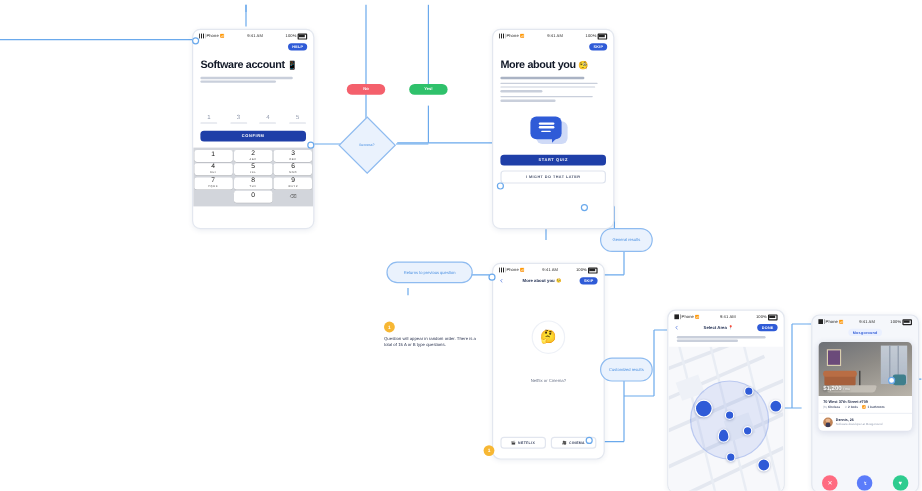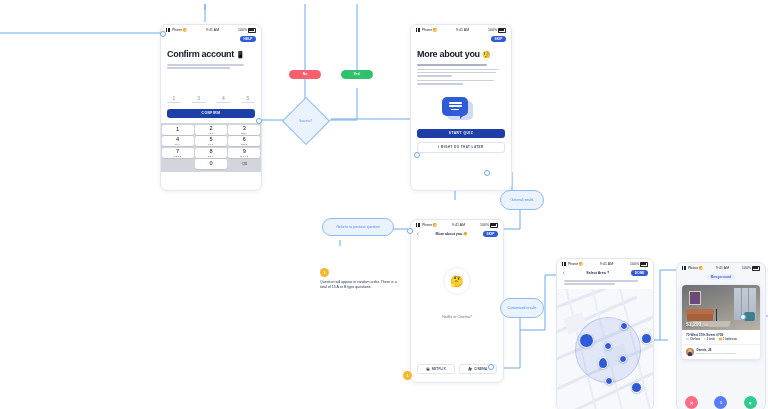--- a/index.html
+++ b/index.html
@@ -236,21 +236,21 @@
         <span>100%</span>
         <i class="batt"></i>
       </span>
     </div>
     <div class="navbar">
       <span></span>
       <span class="chip">HELP</span>
     </div>
     <div style="padding:6px 6px 0 6px;">
       <div class="h1">
-        <span>Confirm account</span>
+        <span>Software account</span>
         <span style="font-size:7px;">📱</span>
       </div>
       <div class="ftxt" style="margin-top:5px;">
         <span style="width:88%"></span>
           <span style="width:72%"></span>
       </div>
     </div>
     <div class="otp" style="margin-top:26px;">
       <div><span>1</span><i></i></div>
       <div><span>3</span><i></i></div>

